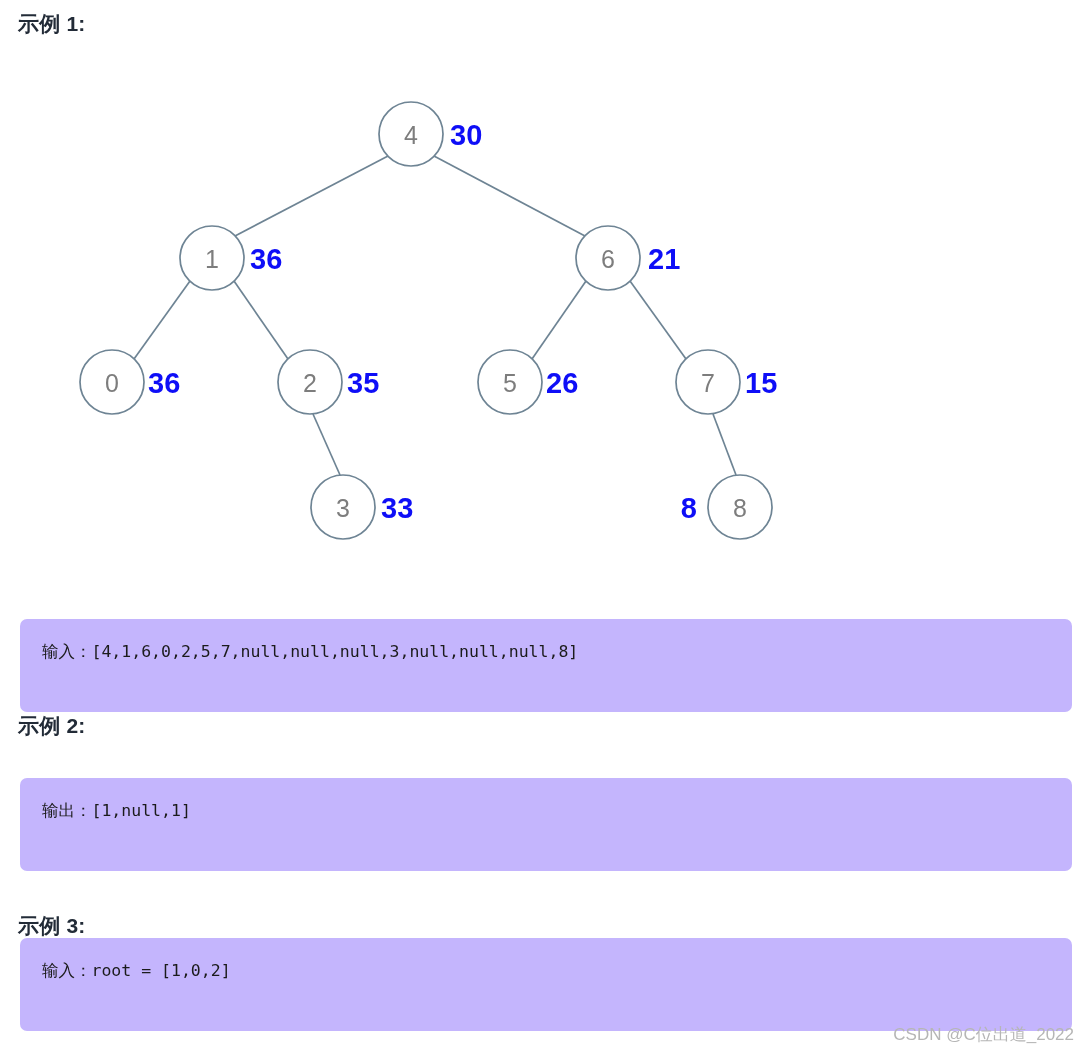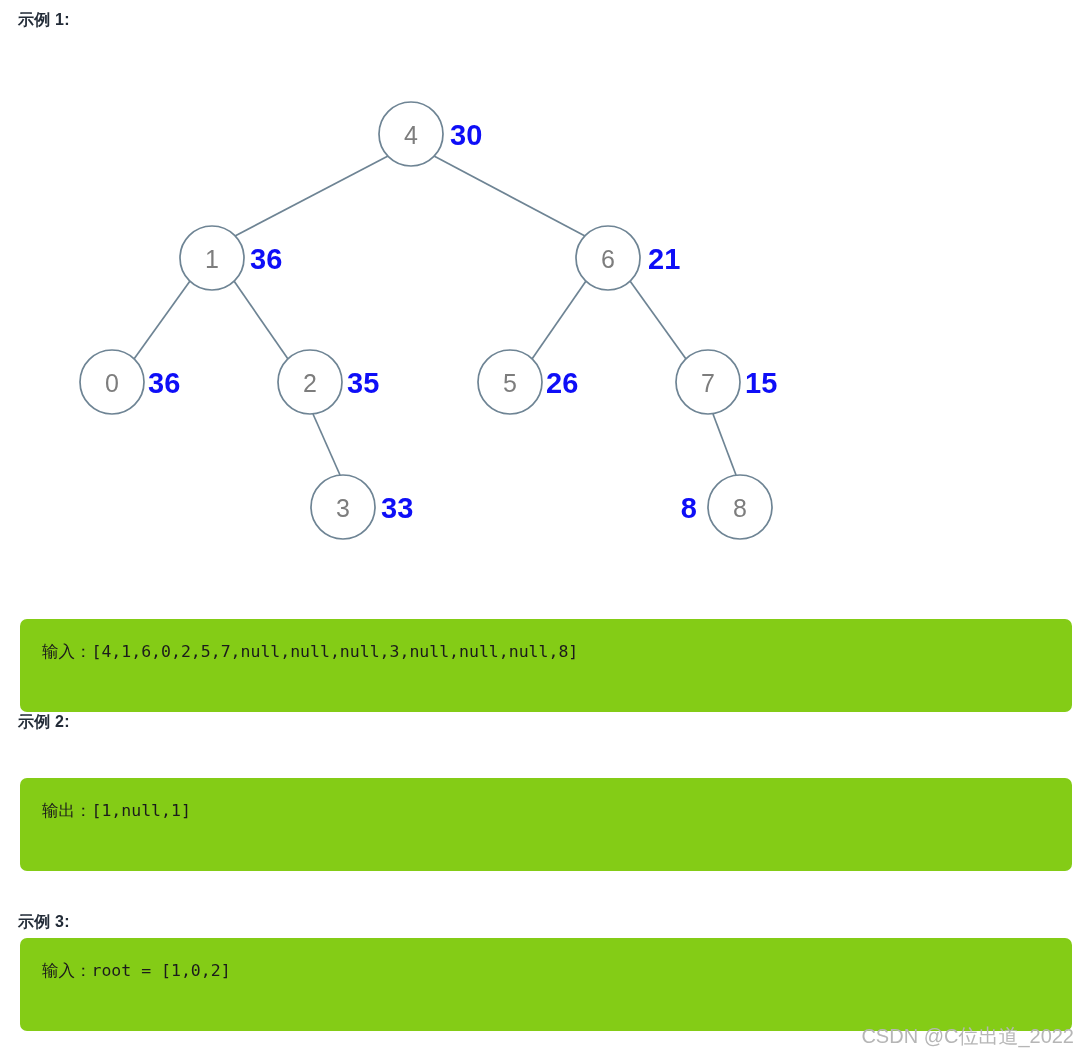--- a/index.html
+++ b/index.html
@@ -17,21 +17,21 @@
   }
   .page {
     position: relative;
     width: 1090px;
     height: 1052px;
   }
   .example-heading {
     position: absolute;
     font-family: "Liberation Sans", "DejaVu Sans", sans-serif;
     font-weight: bold;
-    font-size: 16px;
+    font-size: 21px;
     color: #222b37;
     letter-spacing: 0.2px;
     white-space: nowrap;
   }
   #heading-1 { left: 18px; top: 10px; }
   #heading-2 { left: 18px; top: 712px; }
   #heading-3 { left: 18px; top: 893px; margin-top: 19px; }
 
   .tree-figure {
     position: absolute;
@@ -66,21 +66,21 @@
   .tree-edge {
     stroke: #6e8494;
     stroke-width: 1.7;
     fill: none;
   }
 
   .code-block {
     position: absolute;
     left: 20px;
     width: 1052px;
-    background: #84cc16;
+    background: #c4b5fd;
     border-radius: 7px;
     box-sizing: border-box;
     padding: 18px 22px 18px 22px;
   }
   #code-block-1 { top: 619px; height: 93px; }
   #code-block-2 { top: 778px; height: 93px; }
   #code-block-3 { top: 938px; height: 93px; }
 
   .code-line {
     font-family: "DejaVu Sans Mono", "Liberation Mono", monospace;
@@ -89,21 +89,21 @@
     color: #1b1b1b;
     white-space: pre;
     letter-spacing: 0px;
   }
 
   .watermark {
     position: absolute;
     right: 16px;
     top: 1023px;
     font-family: "Liberation Sans", "DejaVu Sans", sans-serif;
-    font-size: 20px;
+    font-size: 17px;
     color: #b6b6b6;
     white-space: nowrap;
   }
 </style>
 </head>
 <body>
 
 <div class="page">
 
   <div class="example-heading" id="heading-1">示例 1:</div>

